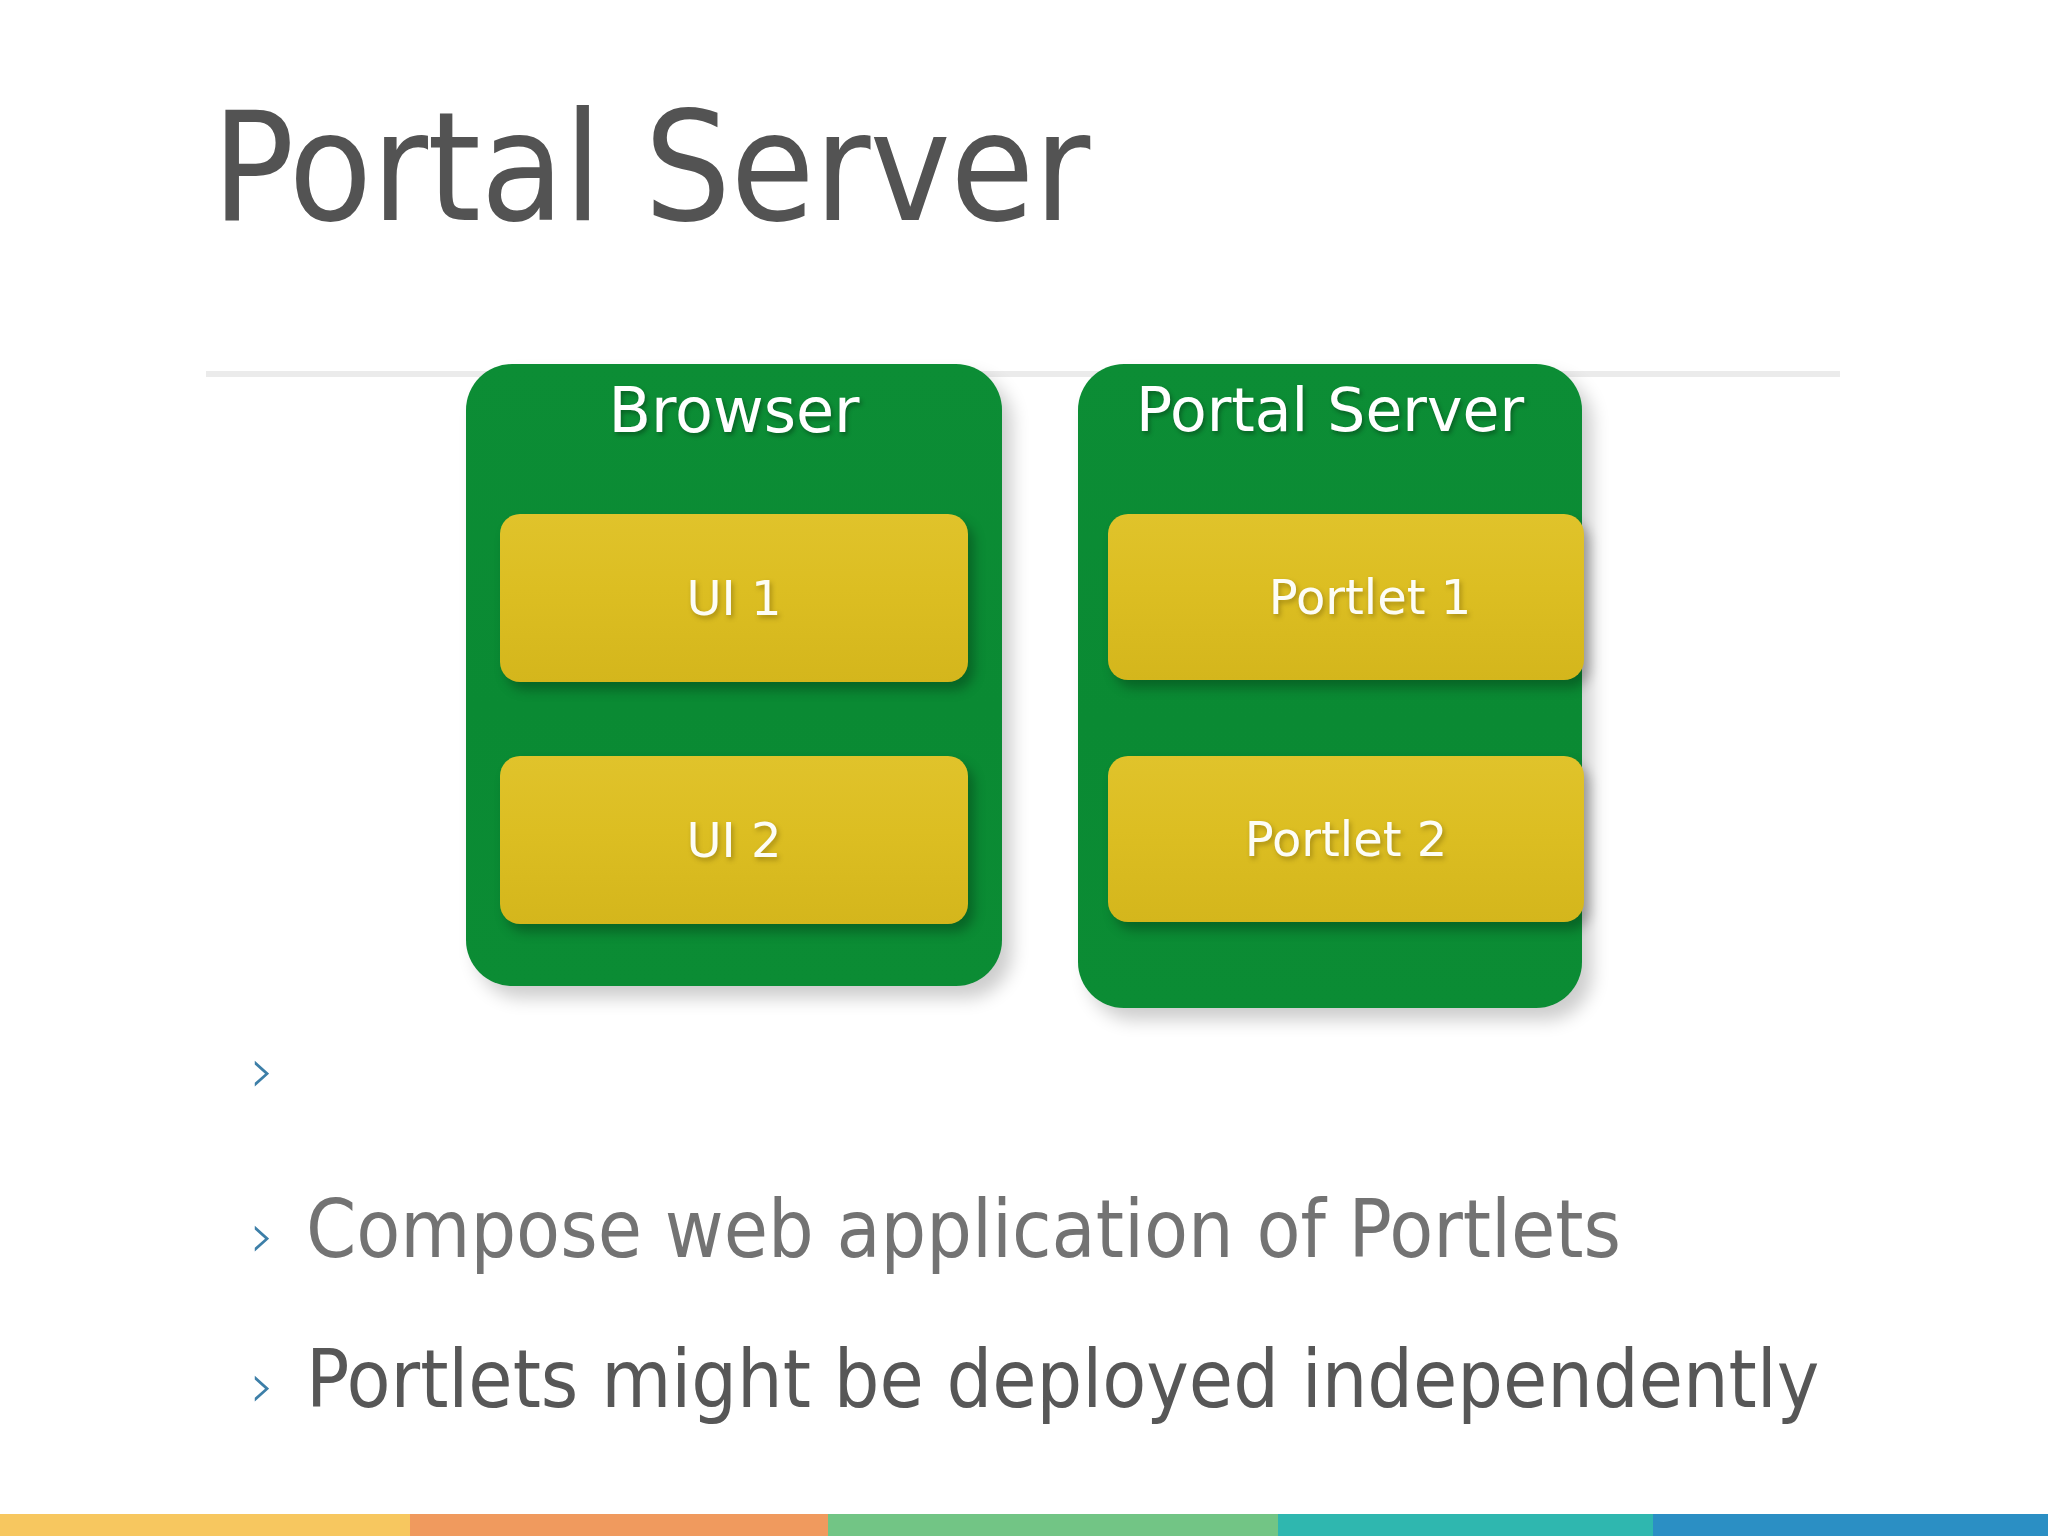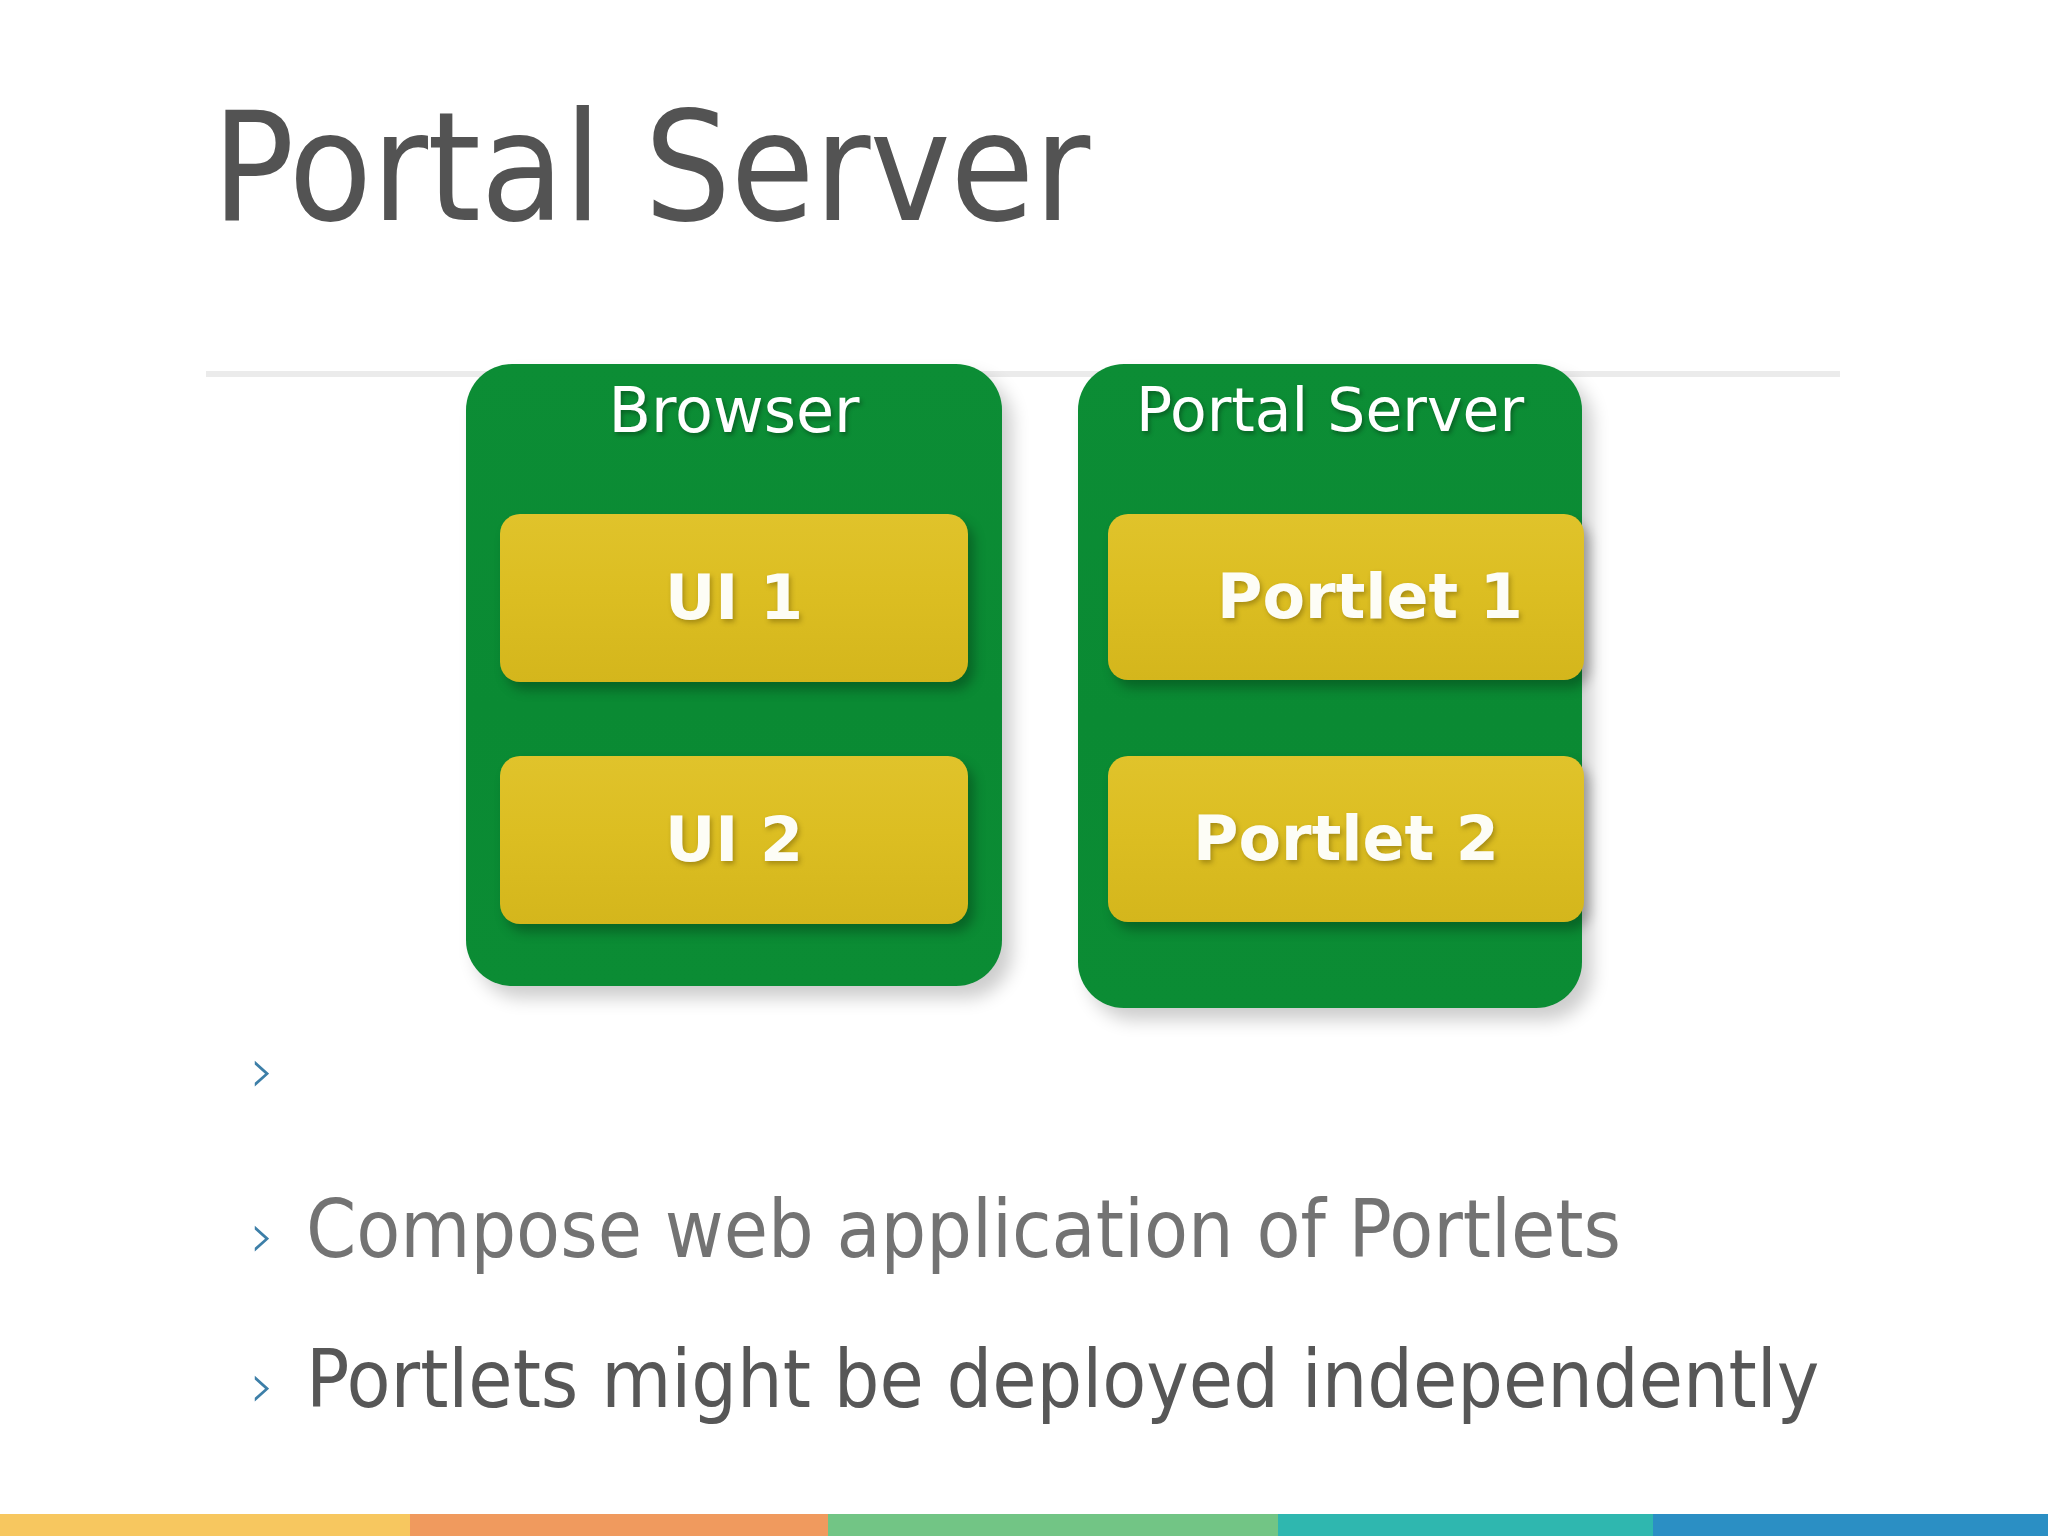--- a/index.html
+++ b/index.html
@@ -88,23 +88,23 @@
     border-radius: 20px;
     background: linear-gradient(180deg, #e0c32b 0%, #dcbe22 45%, #d4b61c 100%);
     box-shadow: 6px 8px 12px rgba(0,0,0,0.28);
     display: flex;
     align-items: center;
     justify-content: center;
     box-sizing: border-box;
   }
   .chip-label {
     color: #fdfdf6;
-    font-size: 62px;
+    font-size: 48px;
     line-height: 1;
-    font-weight: 700;
+    font-weight: 400;
     font-family: "DejaVu Sans", "Liberation Sans", sans-serif;
     text-shadow: 2px 3px 5px rgba(90,70,0,0.40);
     white-space: nowrap;
   }
 
   .group-box.left  .chip { left: 34px;  width: 468px; height: 168px; }
   .group-box.left  .chip.c0 { top: 150px; }
   .group-box.left  .chip.c1 { top: 392px; }
 
   .group-box.right .chip { left: 30px;  width: 476px; height: 166px; }

